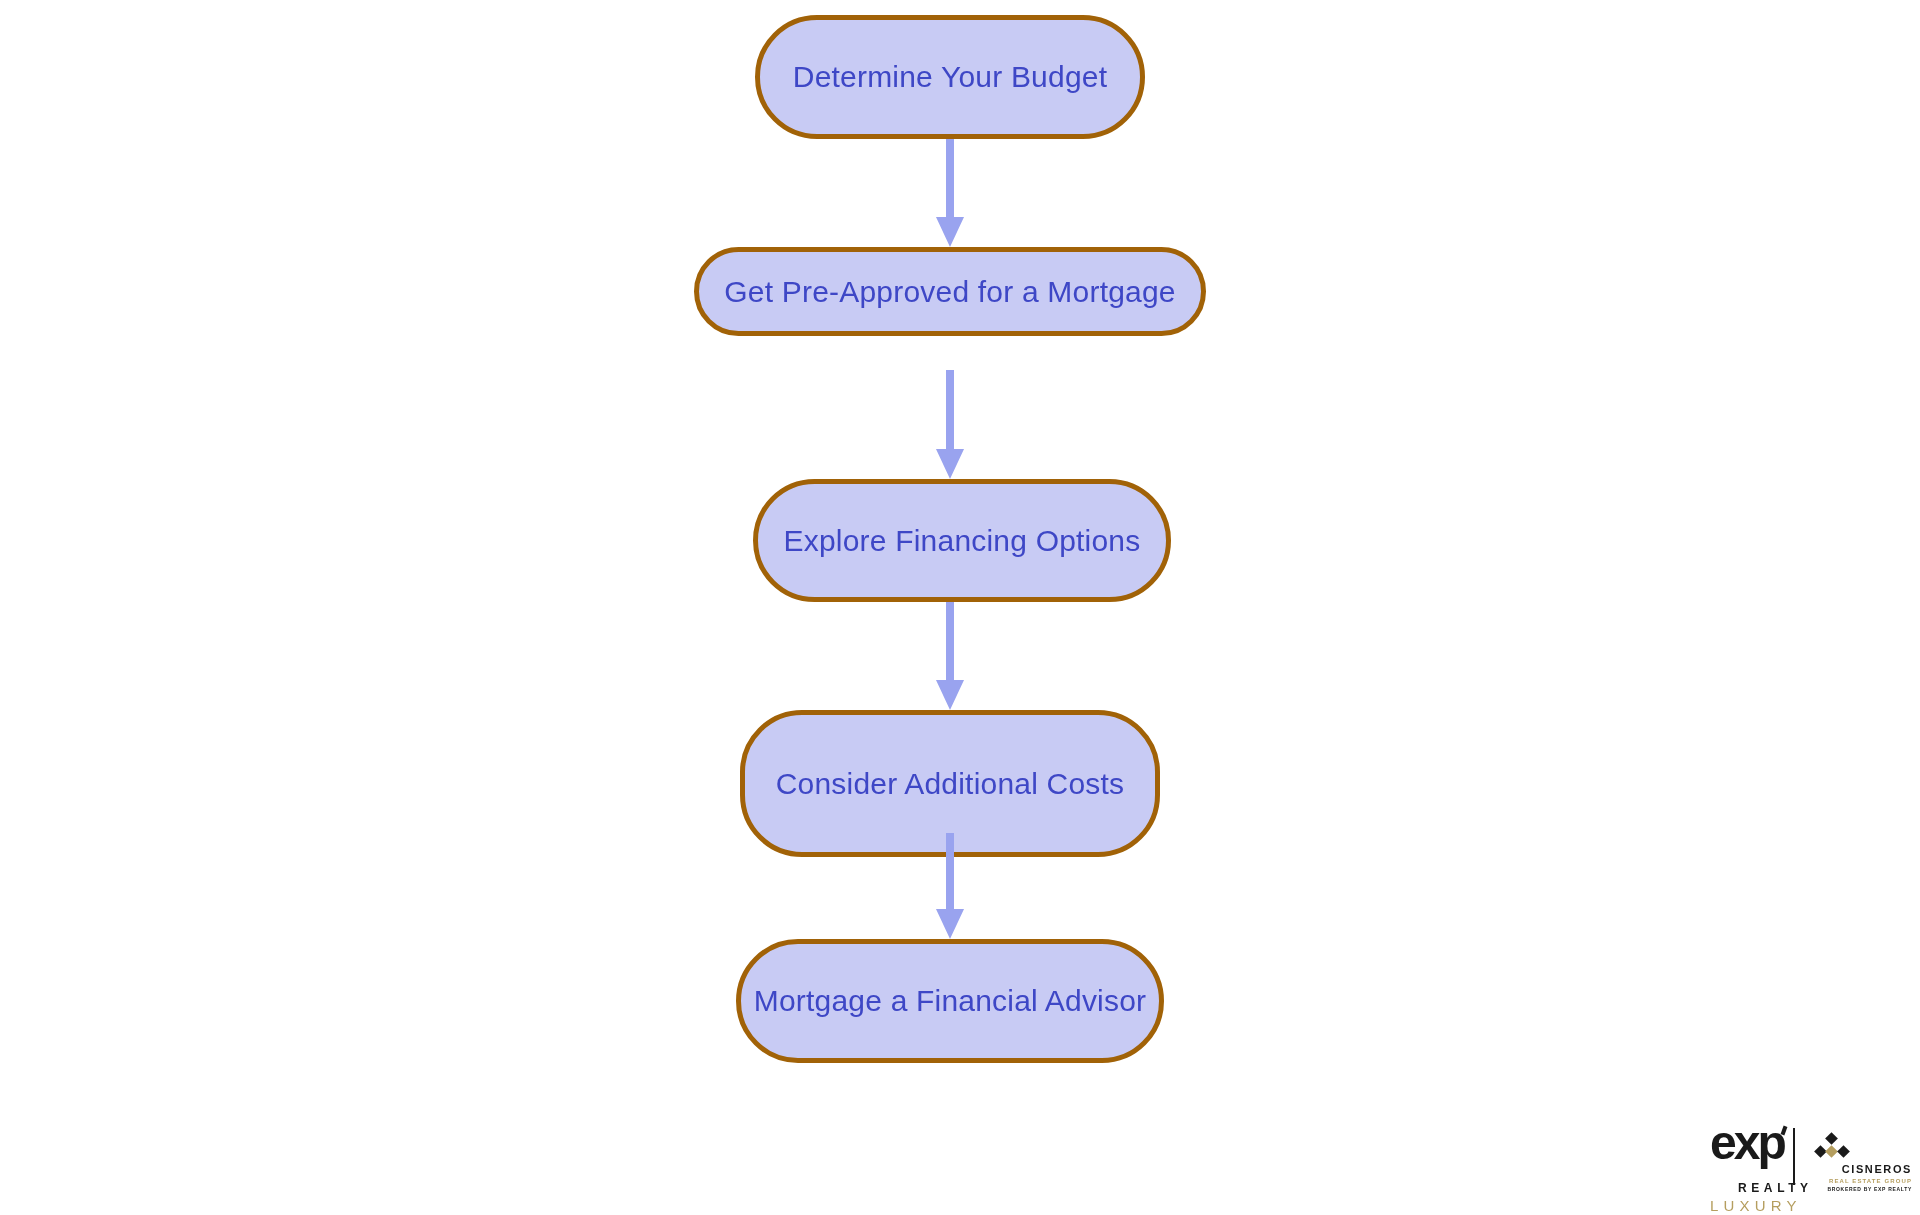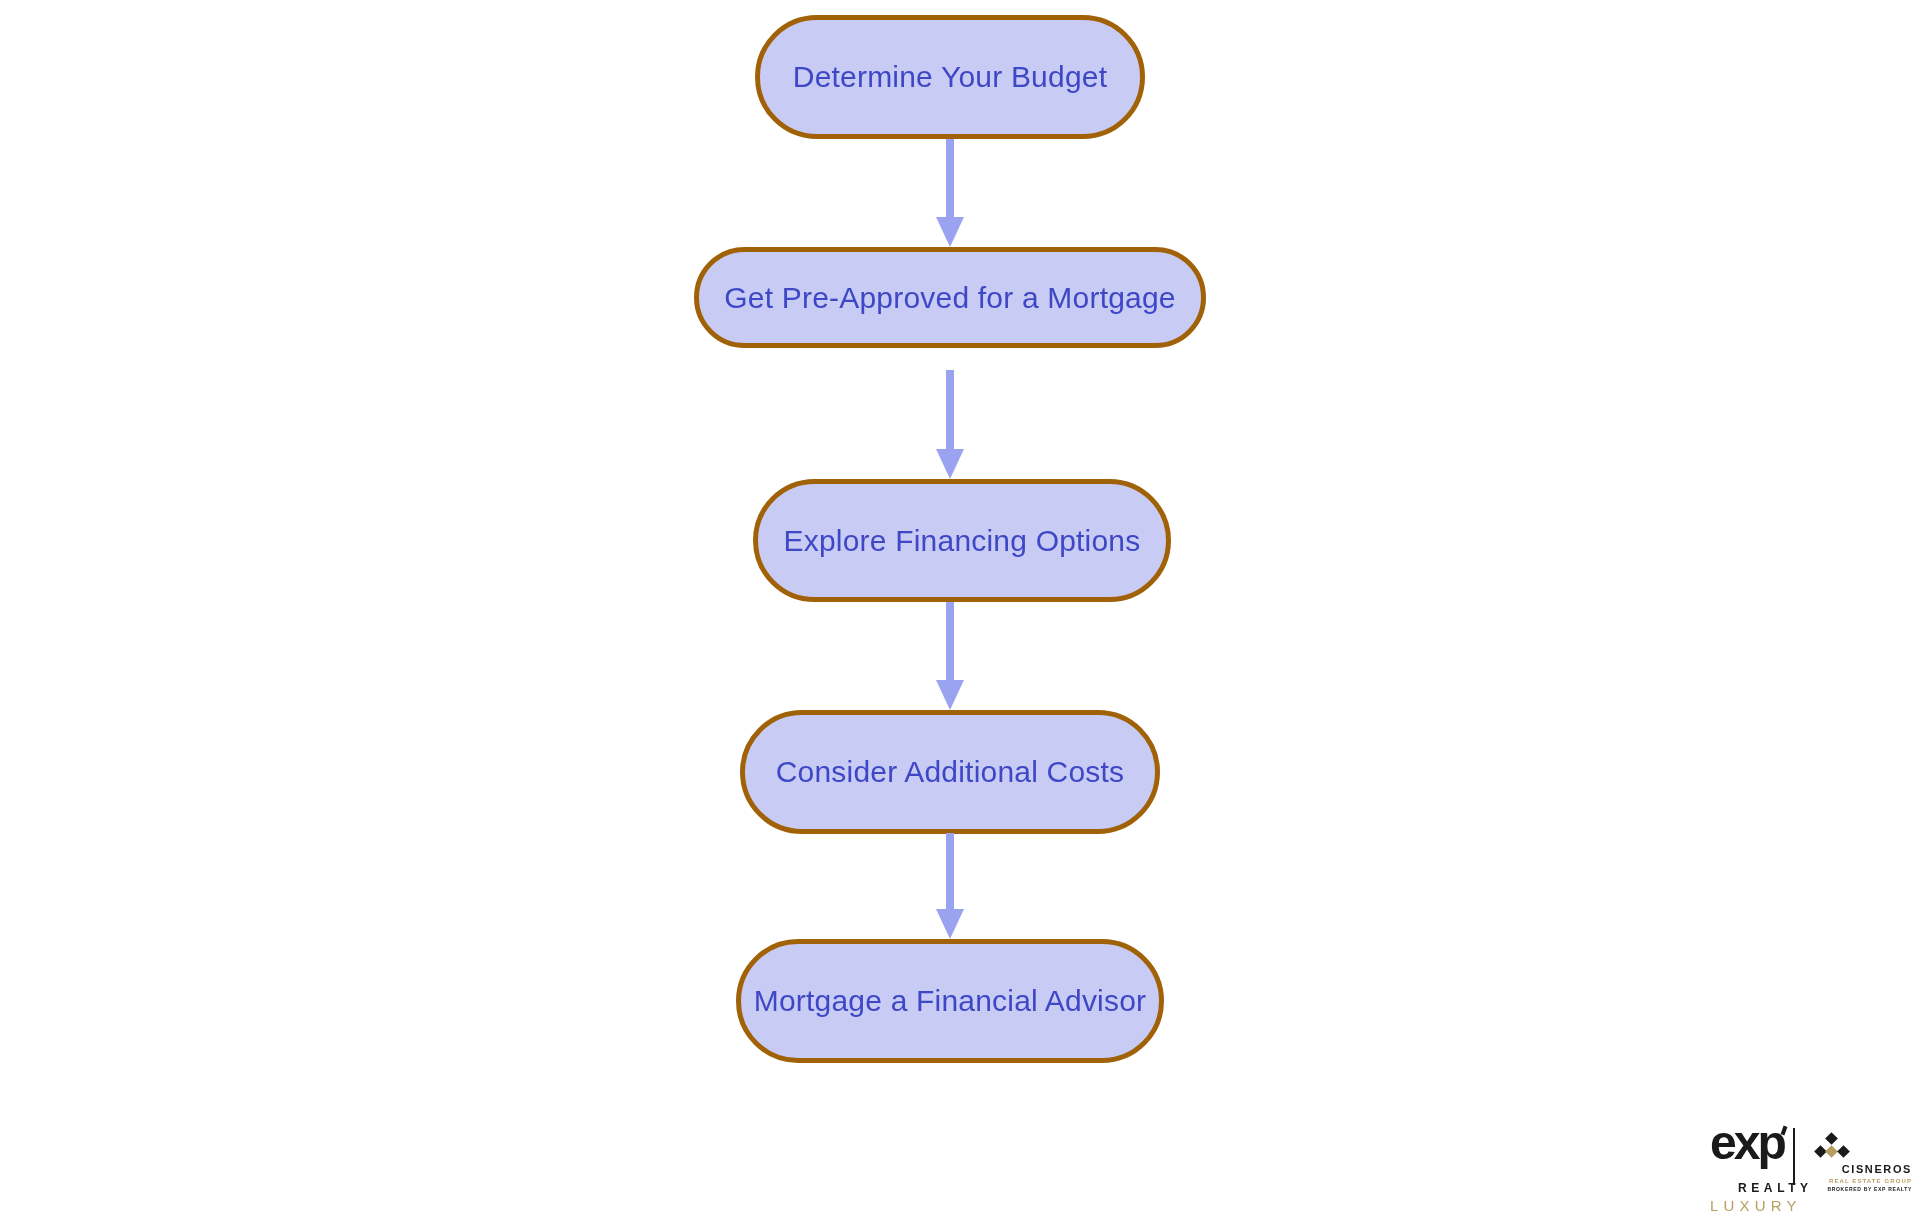--- a/index.html
+++ b/index.html
@@ -26,23 +26,23 @@
     display: flex;
     align-items: center;
     justify-content: center;
     color: #3E47C6;
     font-size: 30px;
     font-weight: 400;
     letter-spacing: 0.2px;
     text-align: center;
   }
   .n1 { left: 755px; top: 15px;  width: 390px; height: 124px; }
-  .n2 { left: 694px; top: 247px; width: 512px; height: 101px; }
+  .n2 { left: 694px; top: 247px; width: 512px; height: 89px; }
   .n3 { left: 753px; top: 479px; width: 418px; height: 123px; }
-  .n4 { left: 740px; top: 710px; width: 420px; height: 124px; }
+  .n4 { left: 740px; top: 710px; width: 420px; height: 147px; }
   .n5 { left: 736px; top: 939px; width: 428px; height: 124px; }
 
   
   .arrow { position: absolute; width: 28px; }
   .arrow .shaft {
     position: absolute;
     left: 10px;
     top: 0;
     width: 8px;
     background: #99A3EF;

